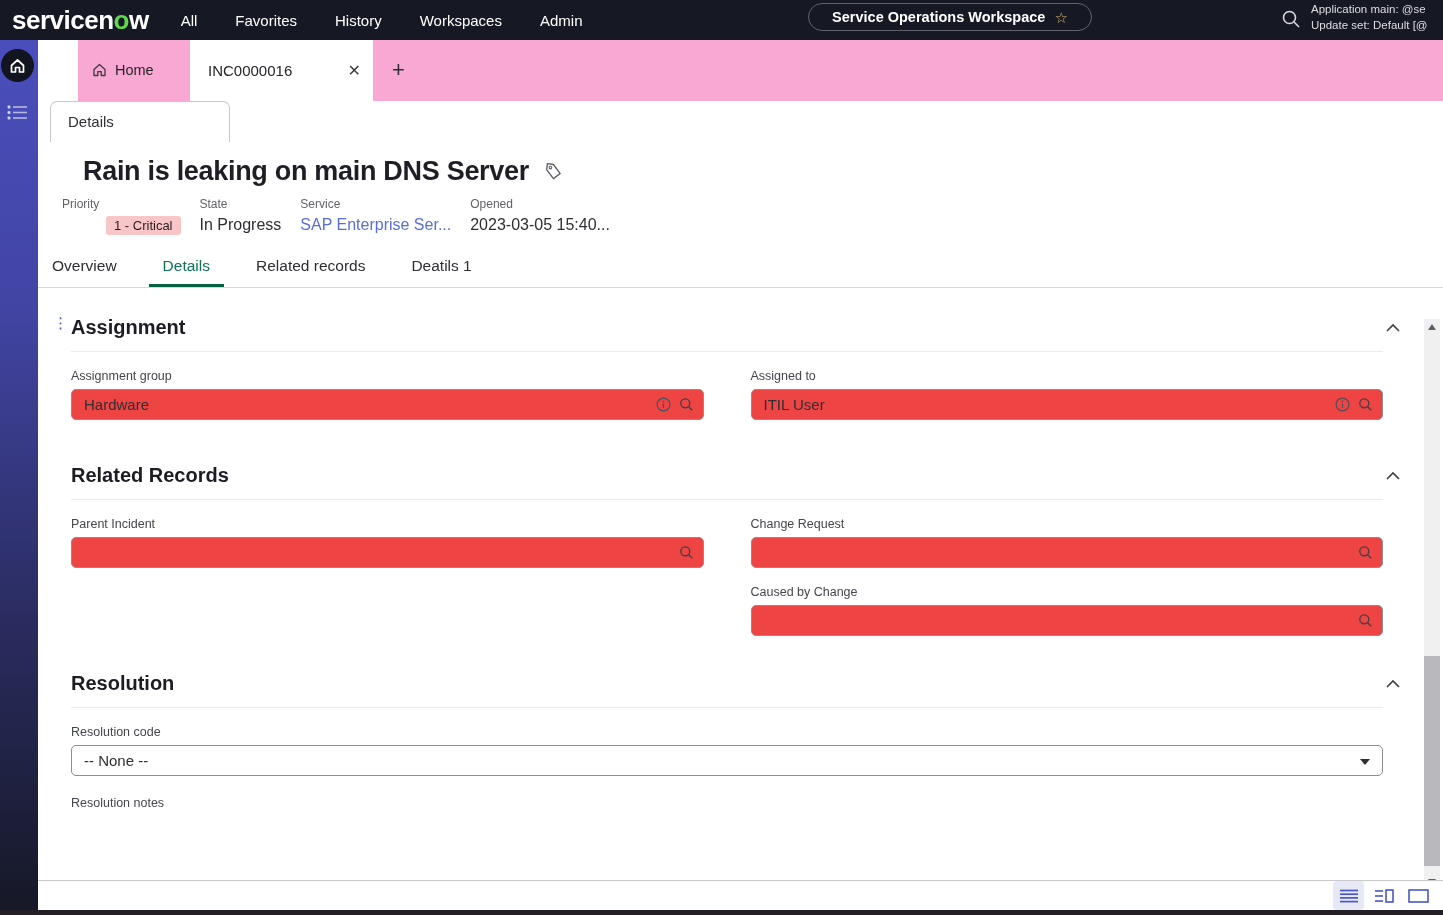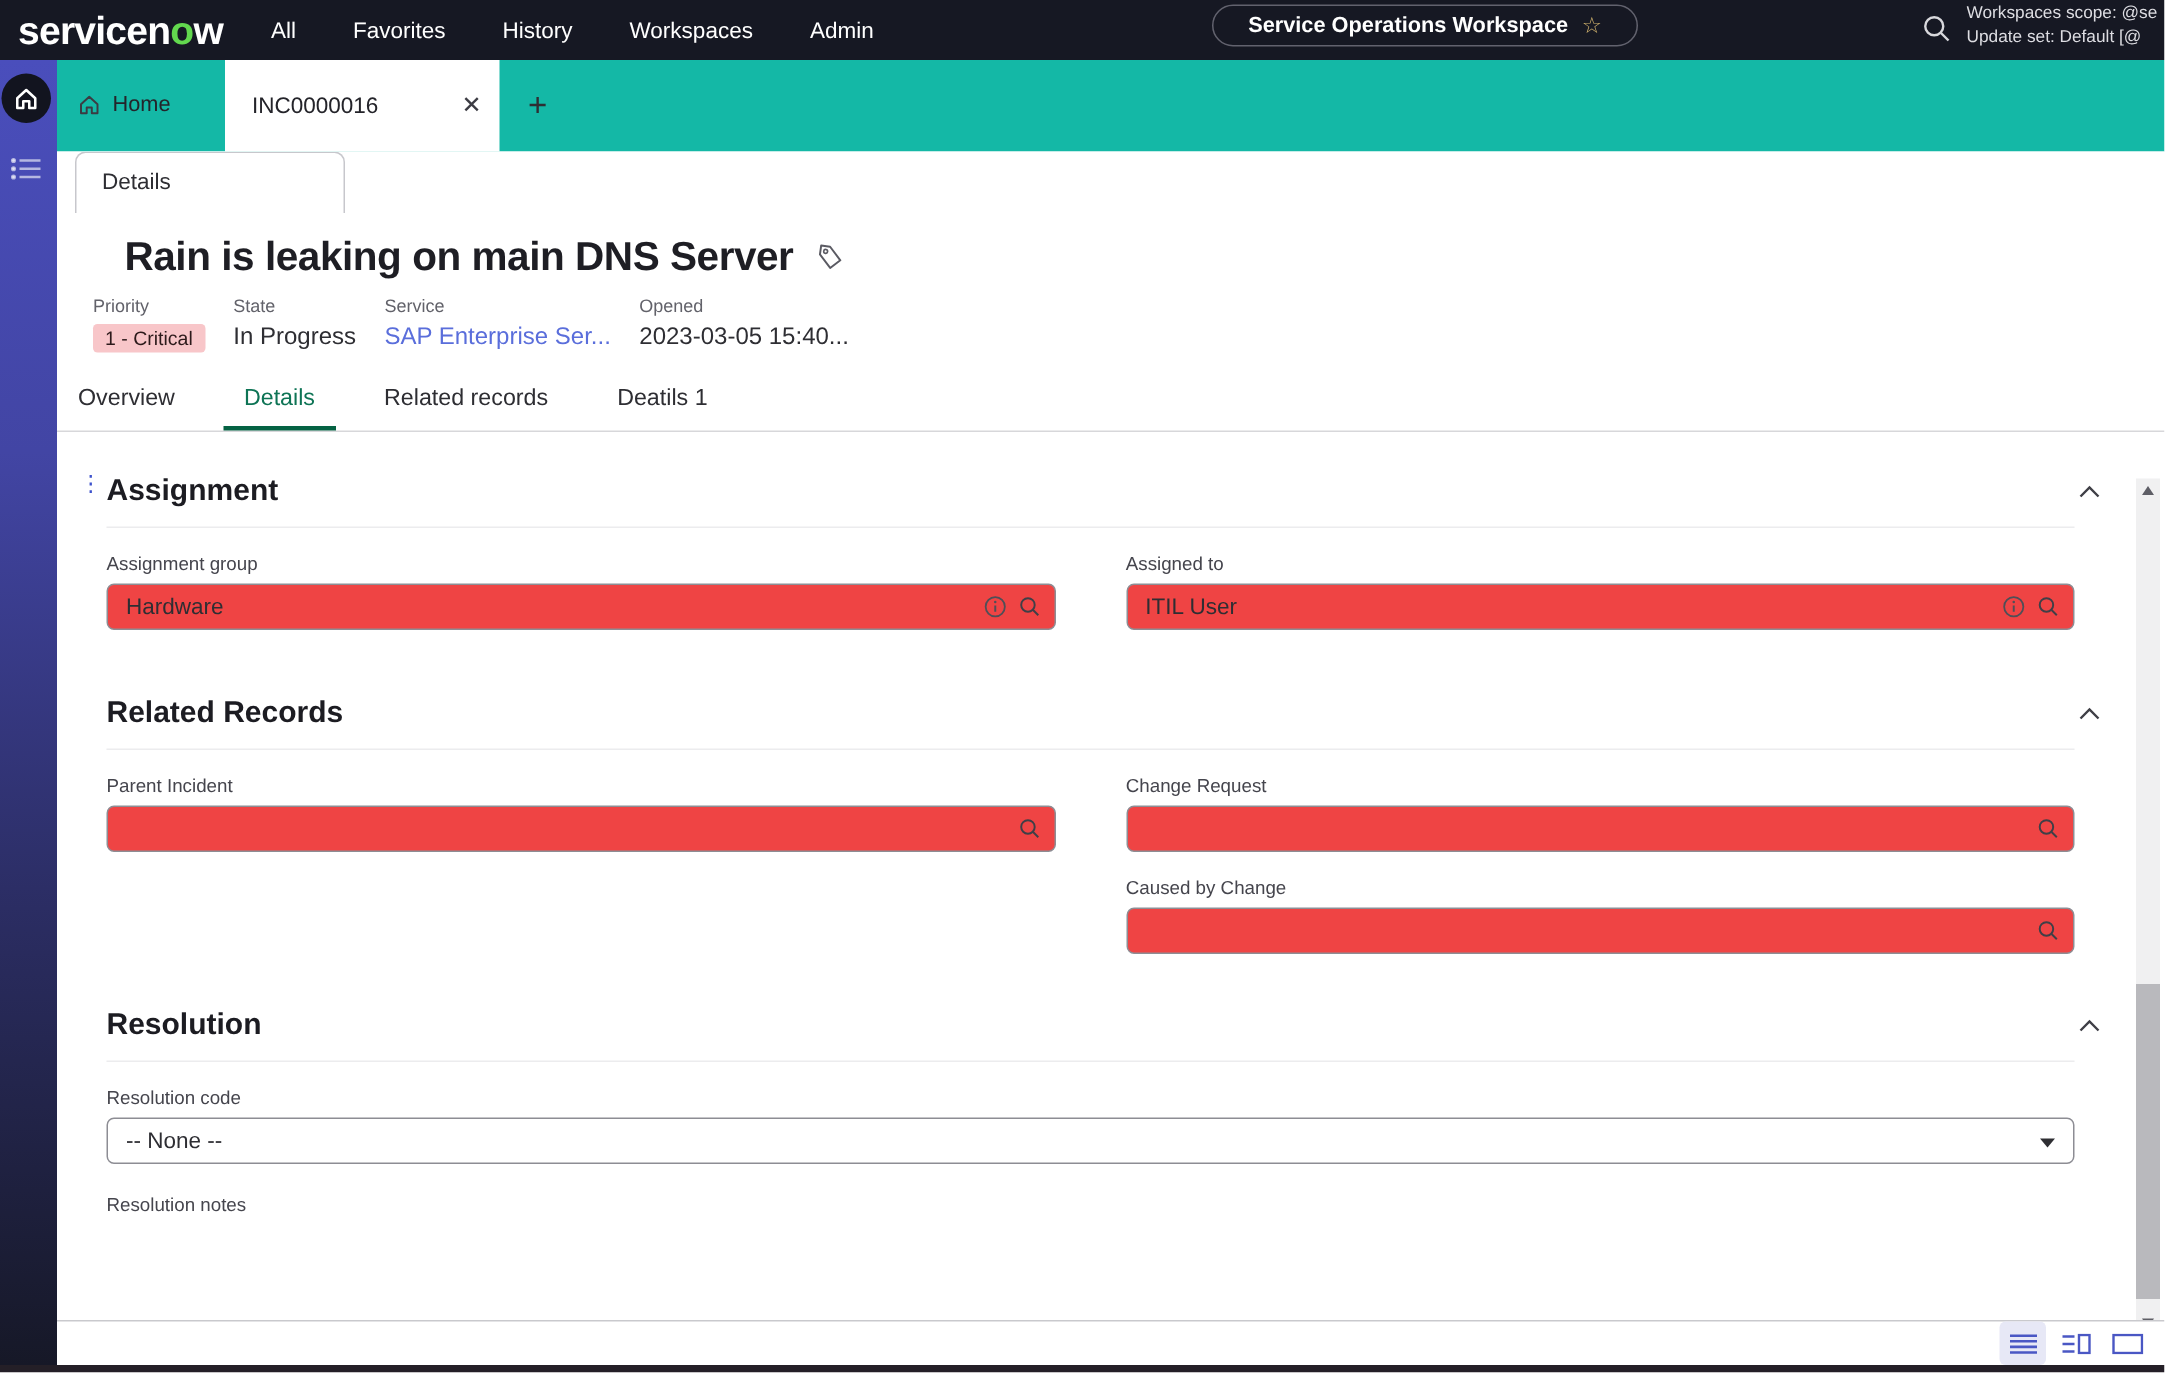--- a/index.html
+++ b/index.html
@@ -27,21 +27,21 @@
   .frame { display:flex; height:870px; }
   .sidebar { width:38px; height:870px; flex:0 0 38px;
     background:linear-gradient(180deg,#4a4ebc 0%, #4245a4 30%, #2b2d63 65%, #161827 100%); }
   .side-home { width:33px; height:33px; border-radius:50%; background:#12141f;
     margin:9px 0 0 1px; display:flex; align-items:center; justify-content:center; cursor:pointer; }
   .side-menu { margin:22px 0 0 7px; cursor:pointer; }
 
   .main { width:1405px; display:flex; flex-direction:column; }
 
   
-  .tabstrip { height:62px; background:#14b8a6; display:flex; align-items:stretch; }
+  .tabstrip { height:62px; background:#f9a8d4; display:flex; align-items:stretch;margin-left:40px; }
   .tab-home { width:112px; display:flex; align-items:center; gap:8px; padding-left:14px;
     font-size:14.5px; color:#24242a; cursor:pointer; }
   .tab-active { width:183px; background:#fff; display:flex; align-items:center;
     padding:0 12px 0 18px; font-size:15px; color:#24242a; cursor:pointer; }
   .tab-active .close { margin-left:auto; font-size:16px; color:#3c3c43; cursor:pointer; }
   .tab-plus { margin-left:19px; align-self:center; font-size:22px; font-weight:300;
     color:#2e2e33; cursor:pointer; }
 
   
   .subtabrow { height:41px; background:#fff; position:relative; }
@@ -51,21 +51,21 @@
 
   
   .rec-head { height:159px; background:#fff; }
   .rec-title-row { display:flex; align-items:center; gap:15px; padding:15px 0 0 24px; }
   .rec-title { font-size:27px; font-weight:700; color:#1e1e24; letter-spacing:-0.3px;margin-left:21px; }
   .rec-meta { display:flex; padding:10px 0 0 24px; }
   .meta-group { margin-right:19px; }
   .meta-label { font-size:12px; color:#62626a; margin-bottom:5px; }
   .meta-value { font-size:16px; color:#2e2e33; }
   .badge-critical { display:inline-block; background:#f8c6c9; color:#2d1a1b; font-size:13px;
-    padding:2px 8px; border-radius:3px; }
+    padding:2px 8px; border-radius:3px;margin-left:44px; }
   .meta-link { color:#5a6edb; cursor:pointer; }
   .rec-tabs { display:flex; gap:18px; margin-top:14px; border-bottom:1px solid #d7d7da; }
   .rec-tab { padding:8px 14px 9px; font-size:15.5px; color:#2e2e33; cursor:pointer;
     border-bottom:3px solid transparent; }
   .rec-tab.active { color:#0e7455; font-weight:500; border-bottom:3px solid #056243; }
 
   
   .formarea { height:596px; position:relative; padding:20px 60px 0 33px; overflow:hidden; }
   .section-head { display:flex; align-items:center; position:relative; }
   .drag-handle { position:absolute; left:-18px; top:3px; color:#3d52cc; font-size:15px;
@@ -130,21 +130,21 @@
     <span class="label">Service Operations Workspace</span>
     <span class="star">☆</span>
   </div>
   <div class="hdr-search">
     <svg width="22" height="22" viewBox="0 0 22 22">
         <circle cx="9.5" cy="9.5" r="6" fill="none" stroke="#d8d8dc" stroke-width="1.6"></circle>
         <line x1="14" y1="14" x2="19" y2="19" stroke="#d8d8dc" stroke-width="1.6"></line>
       </svg>
   </div>
   <div class="scope">
-    <div>Workspaces scope: @se</div>
+    <div>Application main: @se</div>
     <div>Update set: Default [@</div>
   </div>
 </header>
 
 <div class="frame">
 
   <aside class="sidebar">
     <div class="side-home">
       <svg width="17" height="16" viewBox="0 0 17 16">
           <path d="M2.5 7.5 L8.5 2 L14.5 7.5 V14 H10.5 V9.5 H6.5 V14 H2.5 Z" fill="none" stroke="#fff" stroke-width="1.7" stroke-linejoin="round"></path>

